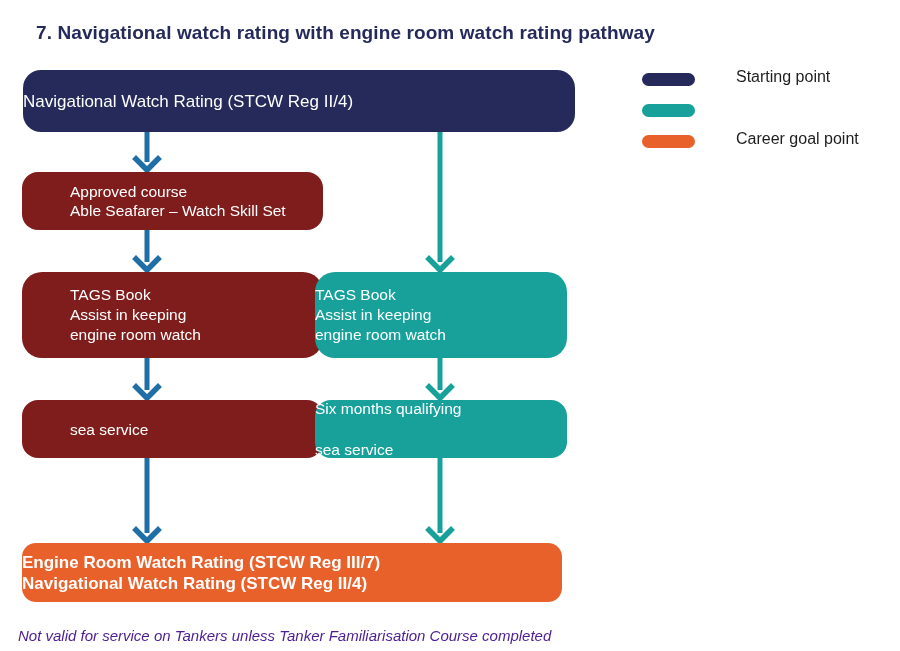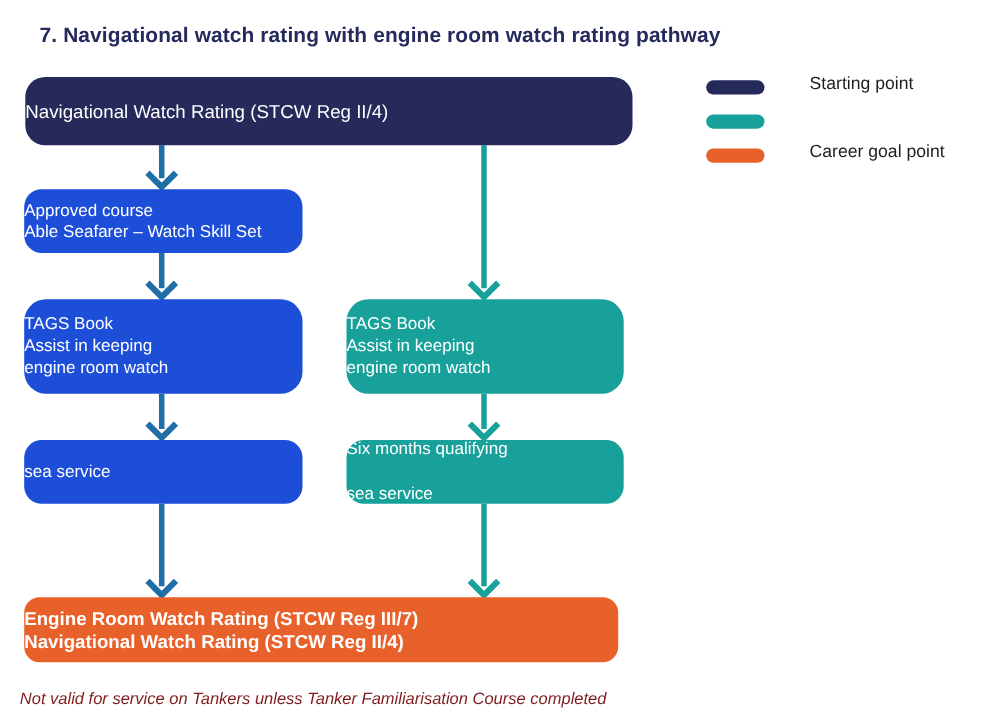--- a/index.html
+++ b/index.html
@@ -23,21 +23,21 @@
     pointer-events:none;
   }
   .box{
     position:absolute;
     display:flex;flex-direction:column;
     align-items:flex-start;justify-content:center;
     color:#ffffff;text-align:center;
   }
   .box .line{white-space:nowrap;}
   .navy{background:#252a5a;}
-  .blue{background:#1d4ed8;}
+  .blue{background:#7f1d1d;padding-left:48px;}
   .teal{background:#18a19a;}
   .orange{background:#e8612a;}
 
   .box-start{
     left:23px;top:70px;width:552px;height:62px;
     border-radius:18px;font-size:17px;line-height:21px;
   }
   .box-approved{
     left:22px;top:172px;width:253px;height:58px;
     border-radius:16px;font-size:15.5px;line-height:19px;
@@ -72,21 +72,21 @@
   }
   .legend-pill{
     width:53px;height:13px;border-radius:7px;
     flex:0 0 53px;margin-right:13px;
   }
   .legend-label{
     font-size:16px;color:#1e1e1e;white-space:nowrap;
   }
   .footnote{
     position:absolute;left:18px;top:627px;
-    font-size:15px;font-style:italic;color:#7f1d1d;
+    font-size:15px;font-style:italic;color:#4c1d95;
     white-space:nowrap;
   }
   .stroke-blue{stroke:#1f6fa6;}
   .stroke-teal{stroke:#18a19a;}
   .arrow-line{stroke-width:5;fill:none;}
   .arrow-head{stroke-width:5.5;fill:none;stroke-linecap:square;}
 </style>
 </head>
 <body>
 

